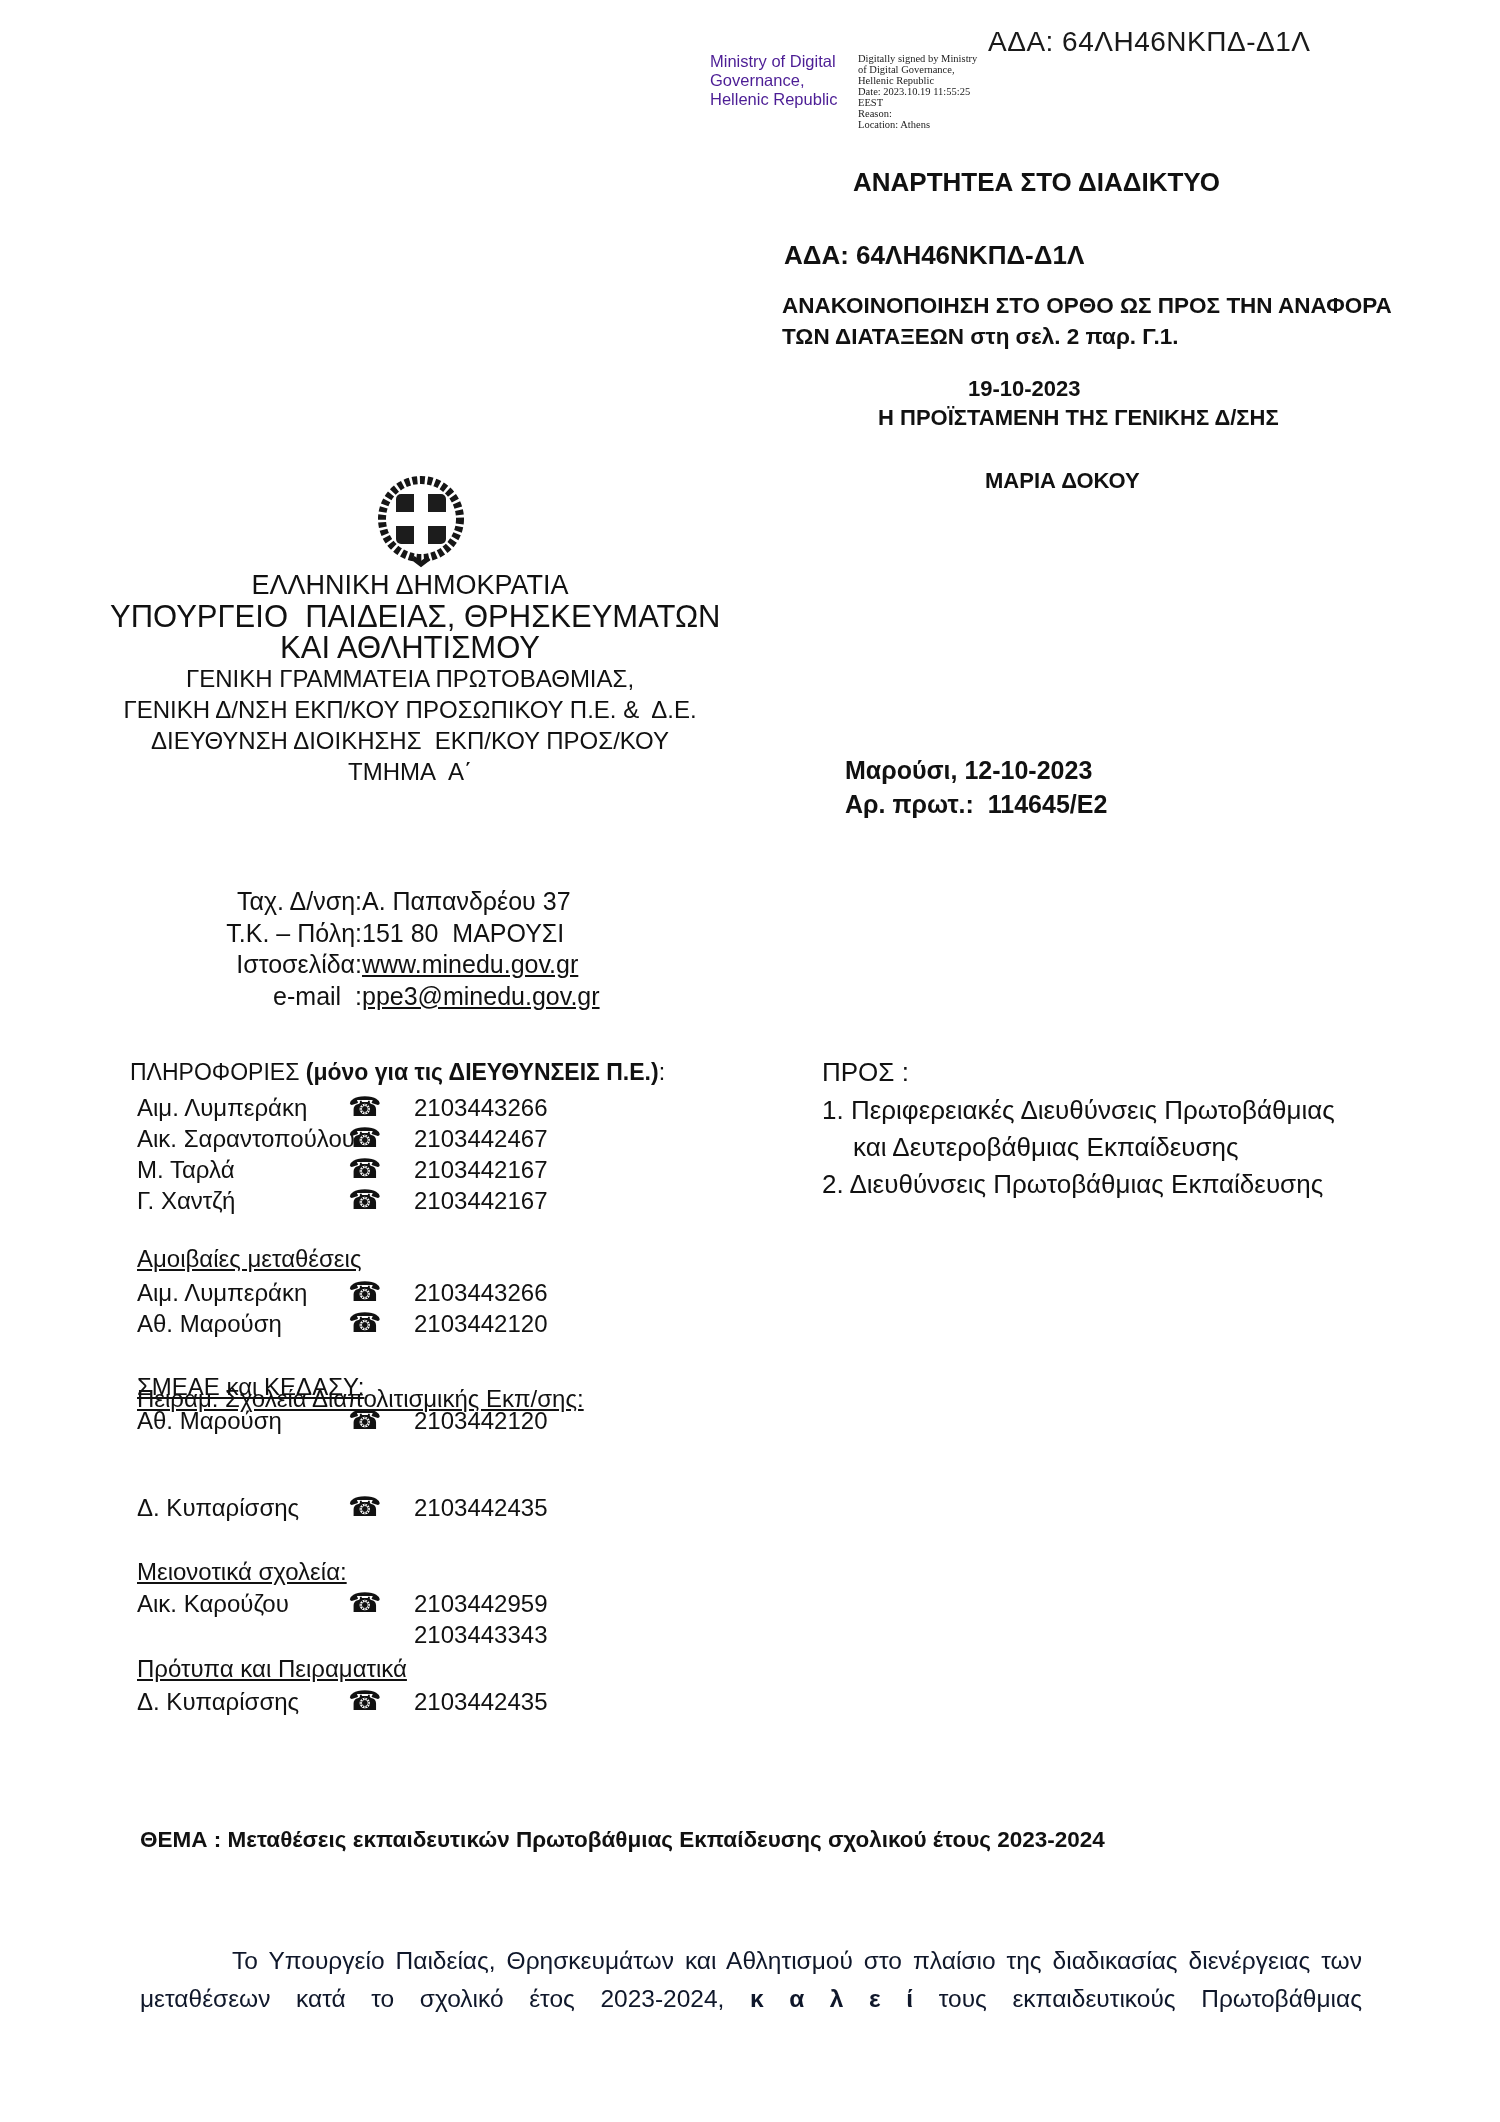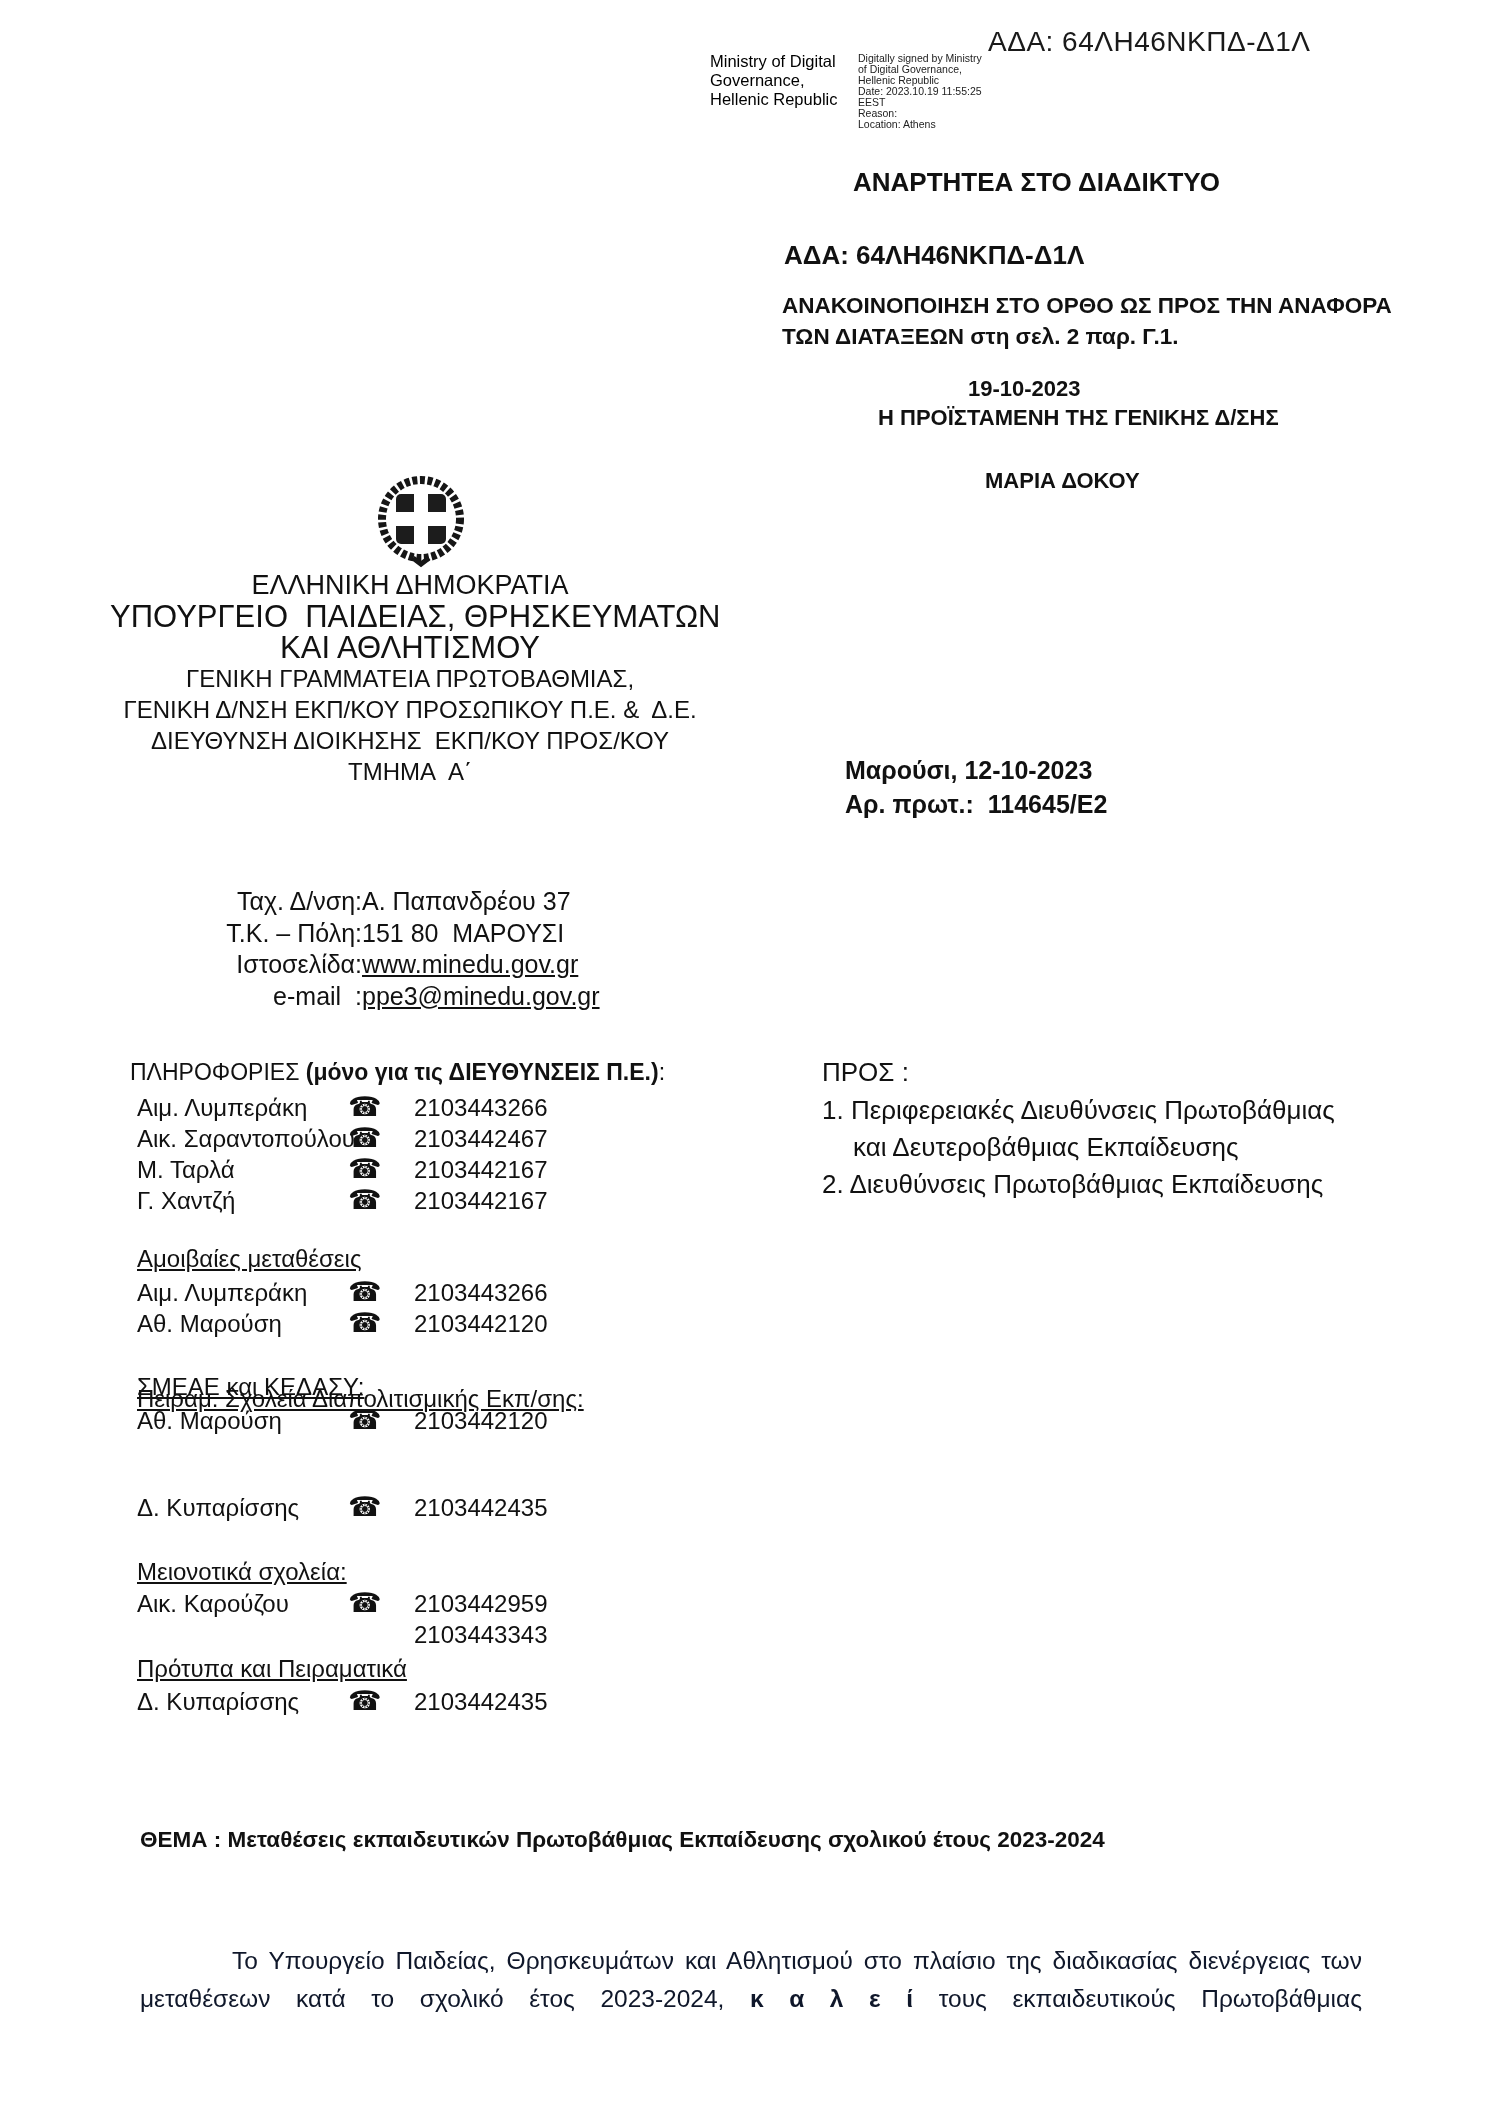--- a/index.html
+++ b/index.html
@@ -5,22 +5,22 @@
   html,body{margin:0;padding:0;}
   body{
     width:1500px;height:2122px;background:#ffffff;position:relative;
     font-family:"Liberation Sans","DejaVu Sans",sans-serif;color:#111;
     overflow:hidden;
   }
   .abs{position:absolute;}
   
   .ada-top{left:988px;top:26px;font-size:28px;letter-spacing:0.5px;color:#1a1a1a;white-space:nowrap;}
   
-  .sig-signer{left:710px;top:52px;width:150px;font-size:16.5px;line-height:19px;color:#000000;}
-  .sig-details{left:858px;top:53px;font-size:10.5px;line-height:11px;color:#222;white-space:pre-line;width:160px;}
+  .sig-signer{left:710px;top:52px;width:150px;font-size:16.5px;line-height:19px;color:#4c1d95;}
+  .sig-details{left:858px;top:53px;font-size:10.5px;line-height:11px;color:#222;white-space:pre-line;width:160px;font-family:Liberation Serif, serif;}
   
   .posted{left:853px;top:167px;font-size:26px;font-weight:bold;white-space:nowrap;}
   .ada-bold{left:784px;top:240px;font-size:26px;font-weight:bold;white-space:nowrap;}
   .correction{left:782px;top:290px;width:640px;font-size:22.5px;font-weight:bold;line-height:31px;}
   .corr-date{left:968px;top:376px;font-size:22px;font-weight:bold;white-space:nowrap;}
   .corr-role{left:878px;top:405px;font-size:22px;font-weight:bold;white-space:nowrap;}
   .corr-name{left:985px;top:468px;font-size:22px;font-weight:bold;white-space:nowrap;}
   
   .emblem{left:373px;top:474px;}
   .ministry{left:110px;top:570px;width:600px;text-align:center;}

